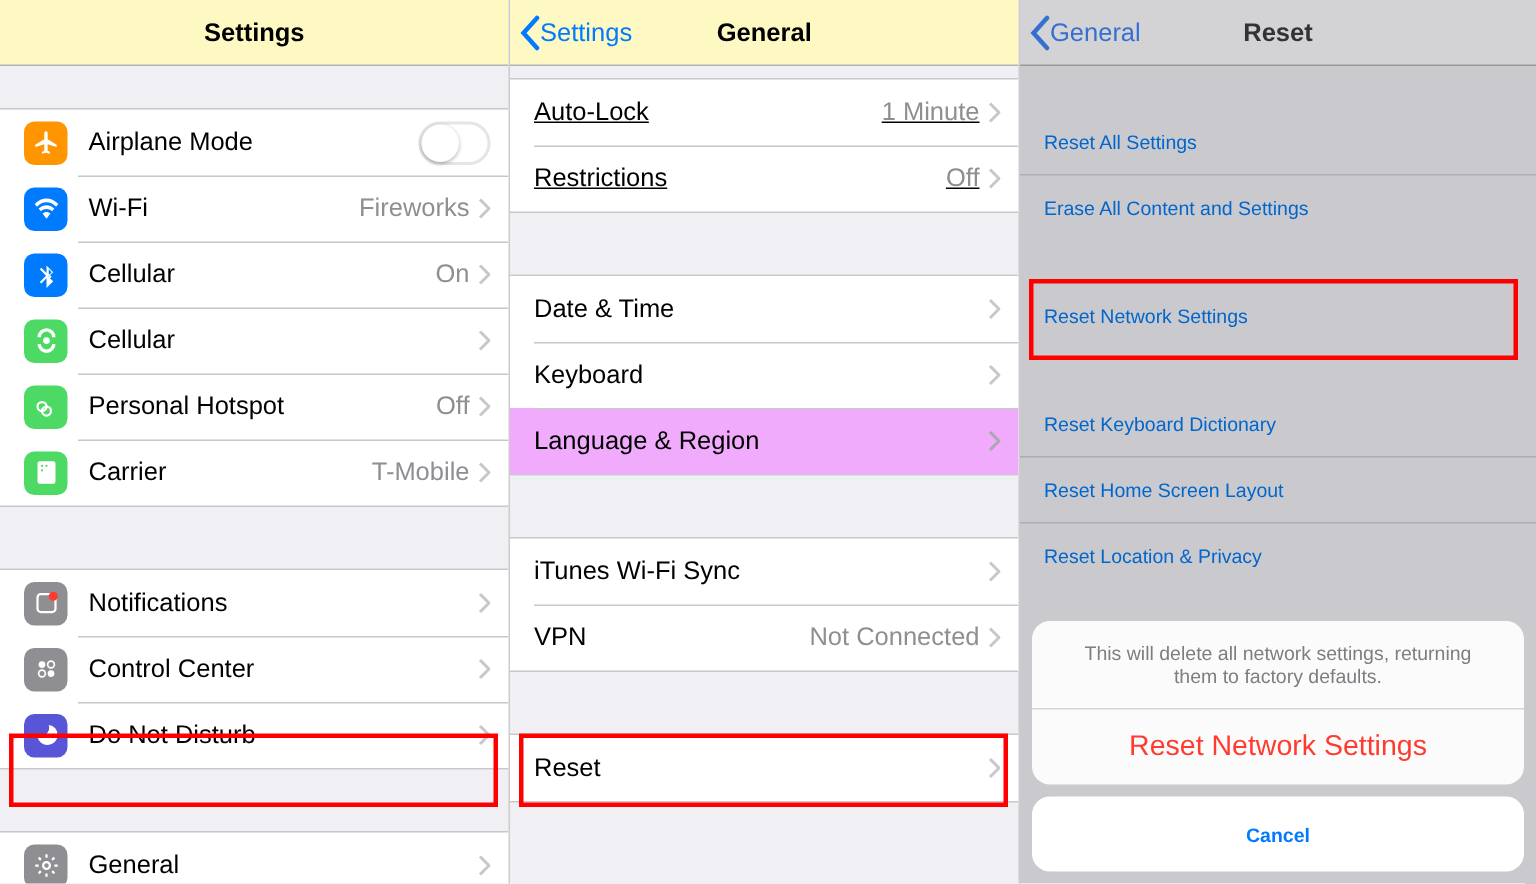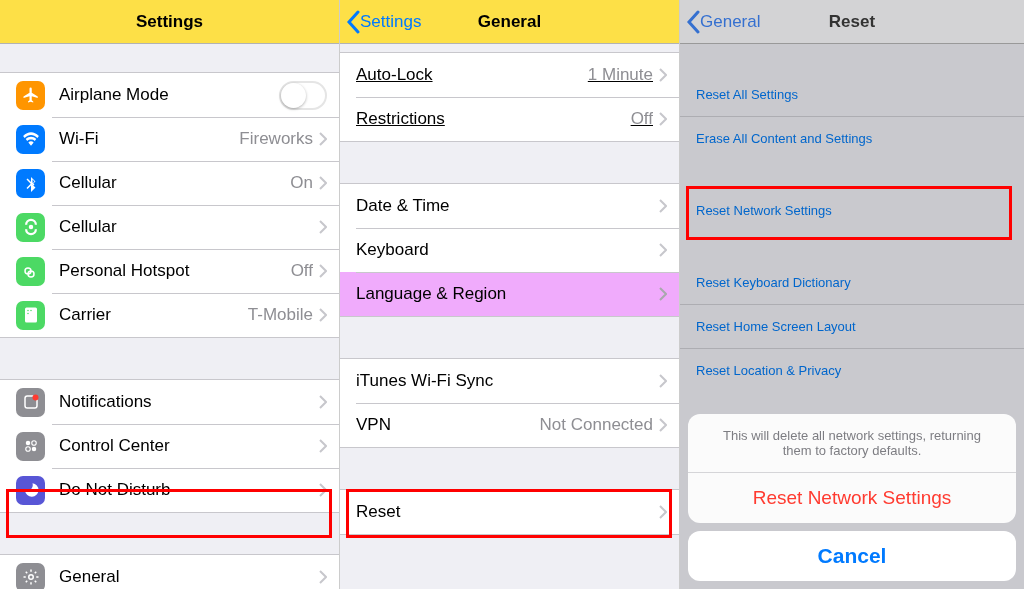--- a/index.html
+++ b/index.html
@@ -18,21 +18,21 @@
   position: relative;
   overflow: hidden;
 }
 .panel1 { width: 340px; border-right: 1px solid #ccc; }
 .panel2 { width: 340px; border-right: 1px solid #ccc; }
 .panel3 { width: 344px; }
 
 
 .navbar {
   height: 44px;
-  background: #fde047;
+  background: #fef9c3;
   border-bottom: 1px solid #b2b2b2;
   display: flex;
   align-items: center;
   justify-content: center;
   position: relative;
 }
 .navbar .title {
   font-weight: 600;
   font-size: 17px;
 }
@@ -159,21 +159,21 @@
   color: #ff3b30;
 }
 .sheet-cancel {
   margin-top: 8px;
   height: 50px;
   background: #fff;
   border-radius: 12px;
   display: flex;
   align-items: center;
   justify-content: center;
-  font-size: 21px;
+  font-size: 13px;
   font-weight: 600;
   color: #007aff;
 }
 
 
 .panel3 .navbar .title { color: #333; }
 .panel3 .navbar .back { color: #3570d0; }
 </style>
 </head>
 <body>

